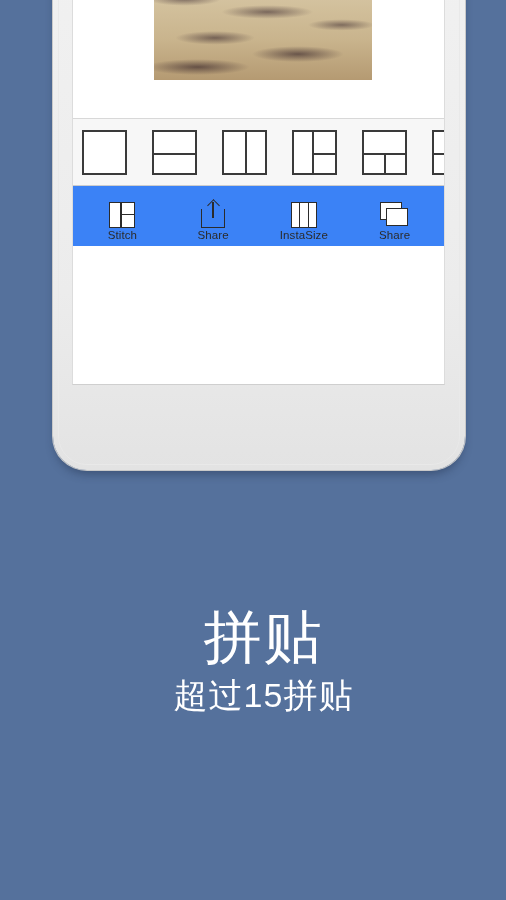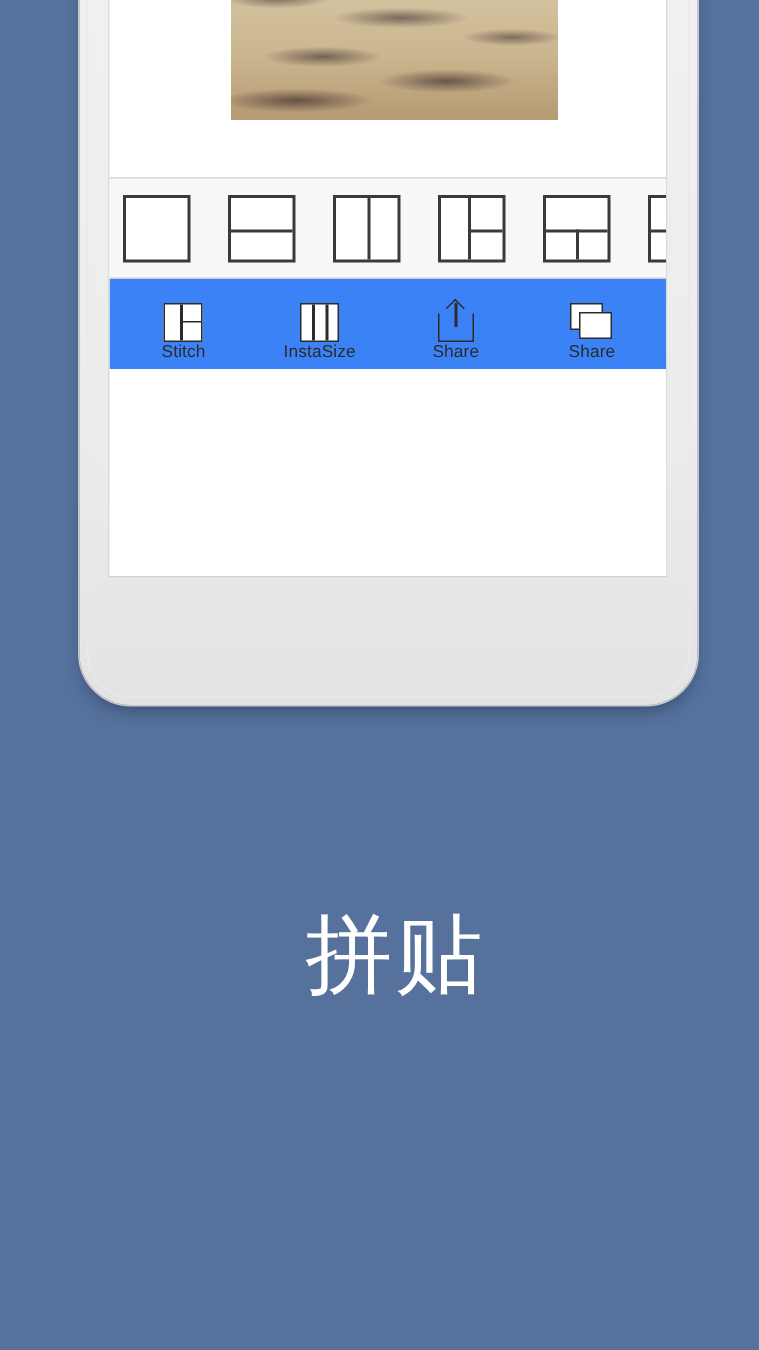--- a/index.html
+++ b/index.html
@@ -266,49 +266,50 @@
           <span class="tg-box">
             <i style="left:10px; top:0; width:1.6px; height:100%;"></i>
             <i style="left:10px; top:11px; width:calc(100% - 10px); height:1.6px;"></i>
           </span>
         </div>
         <div class="tool-label">Stitch</div>
       </div>
 
       <div class="tool-btn">
         <div class="tool-glyph">
-          <span class="tg-box">
-            <i style="left:7px;  top:0; width:1.6px; height:100%;"></i>
-            <i style="left:16px; top:0; width:1.6px; height:100%;"></i>
-          </span>
-        </div>
-        <div class="tool-label">InstaSize</div>
-      </div>
-
-      <div class="tool-btn">
-        <div class="tool-glyph">
           <span class="tg-share">
             <span class="sbox"></span>
             <span class="sstem"></span>
             <span class="sarr"></span>
           </span>
         </div>
         <div class="tool-label">Share</div>
+      </div>
+
+      <div class="tool-btn">
+        <div class="tool-glyph">
+          <span class="tg-box">
+            <i style="left:7px;  top:0; width:1.6px; height:100%;"></i>
+            <i style="left:16px; top:0; width:1.6px; height:100%;"></i>
+          </span>
+        </div>
+        <div class="tool-label">InstaSize</div>
       </div>
 
 
       <div class="tool-btn">
         <div class="tool-glyph">
           <span class="tg-layers">
             <span class="lback"></span>
             <span class="lfront"></span>
           </span>
         </div>
         <div class="tool-label">Share</div>
       </div>
 
     </div>
   </div>
 </div>
 
 <div id="promo-block">
   <div id="promo-headline">拼贴</div>
+  <div id="promo-subhead">超过15拼贴</div>
 </div>
 
 </body></html>

